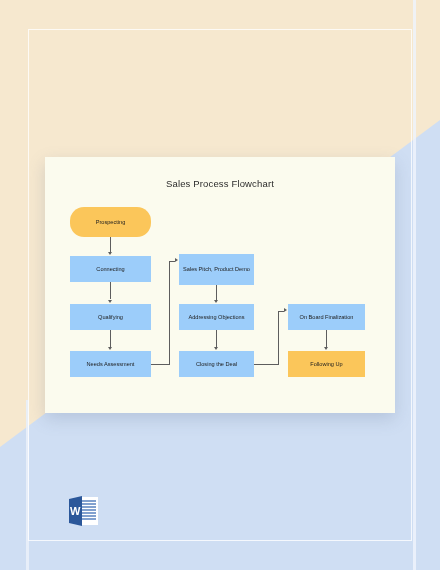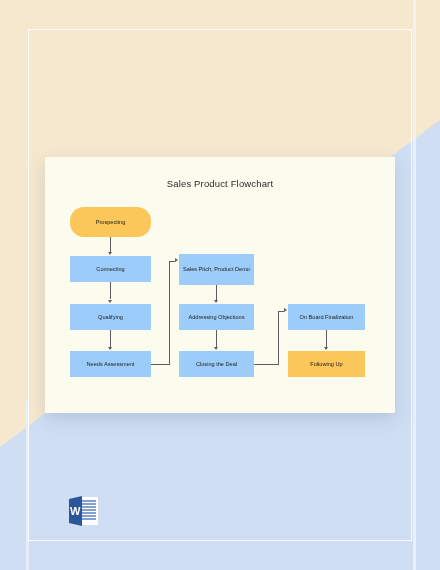--- a/index.html
+++ b/index.html
@@ -128,21 +128,21 @@
 
 <div id="stage">
 
   <div class="bg-blue"></div>
   <div class="seam"></div>
   <div class="seam2"></div>
   <div class="frame"></div>
 
   <div class="card">
 
-    <div class="card-title">Sales Product Flowchart</div>
+    <div class="card-title">Sales Process Flowchart</div>
 
     <div class="node orange pill" style="left:25px; top:50px; width:81px; height:30px;">
       <span>Prospecting</span>
     </div>
 
     <div class="node blue" style="left:25px; top:99px; width:81px; height:26px;">
       <span>Connecting</span>
     </div>
 
     <div class="node blue" style="left:25px; top:147px; width:81px; height:26px;">

